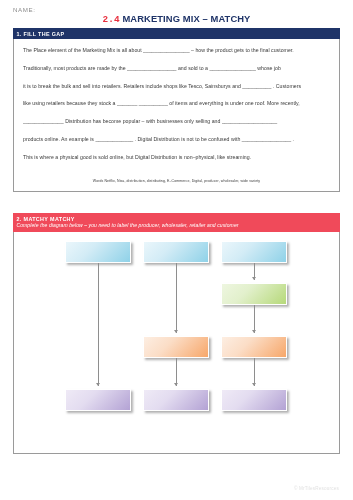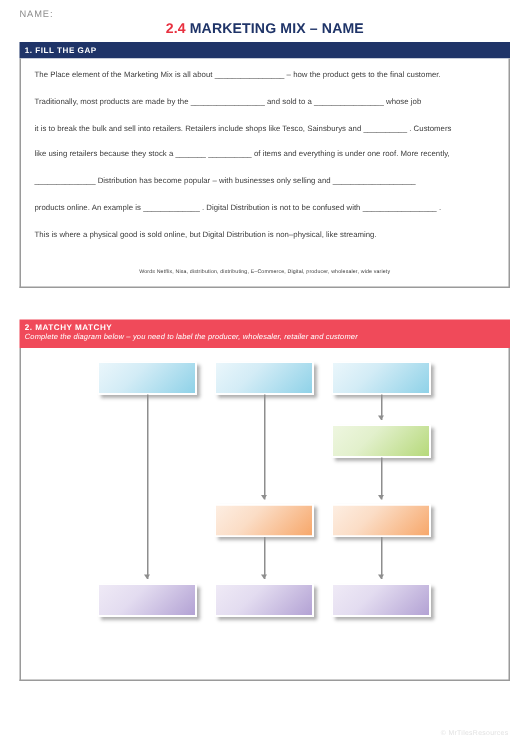--- a/index.html
+++ b/index.html
@@ -22,21 +22,21 @@
 
   
   .main-title{
     position:absolute;left:0;top:13px;width:353px;
     text-align:center;
     font-size:9.4px;font-weight:700;
     letter-spacing:0.1px;
     color:#1f3468;
     white-space:nowrap;
   }
-  .main-title .num{color:#e8303f;}
+  .main-title .num{color:#e8303f;font-family:Liberation Mono, monospace;}
 
   
   .sec1{
     position:absolute;left:13px;top:28px;
     width:327px;
   }
   .sec1-head{
     background:#1f3468;
     color:#ffffff;
     font-size:5.4px;font-weight:700;
@@ -134,21 +134,21 @@
   }
 </style>
 </head>
 <body>
 
 <div class="page">
 
   <div class="name-line">NAME:</div>
 
   <div class="main-title">
-    <span class="num">2.4</span><span> MARKETING MIX – NAME</span>
+    <span class="num">2.4</span><span> MARKETING MIX – MATCHY</span>
   </div>
 
   <div class="sec1">
     <div class="sec1-head">1. FILL THE GAP</div>
     <div class="sec1-body">
       <div class="gap-line">The Place element of the Marketing Mix is all about ________________ – how the product gets to the final customer.</div>
       <div class="gap-line">Traditionally, most products are made by the _________________ and sold to a ________________ whose job</div>
       <div class="gap-line">it is to break the bulk and sell into retailers. Retailers include shops like Tesco, Sainsburys and __________ . Customers</div>
       <div class="gap-line">like using retailers because they stock a _______ __________ of items and everything is under one roof. More recently,</div>
       <div class="gap-line">______________ Distribution has become popular – with businesses only selling and ___________________</div>

